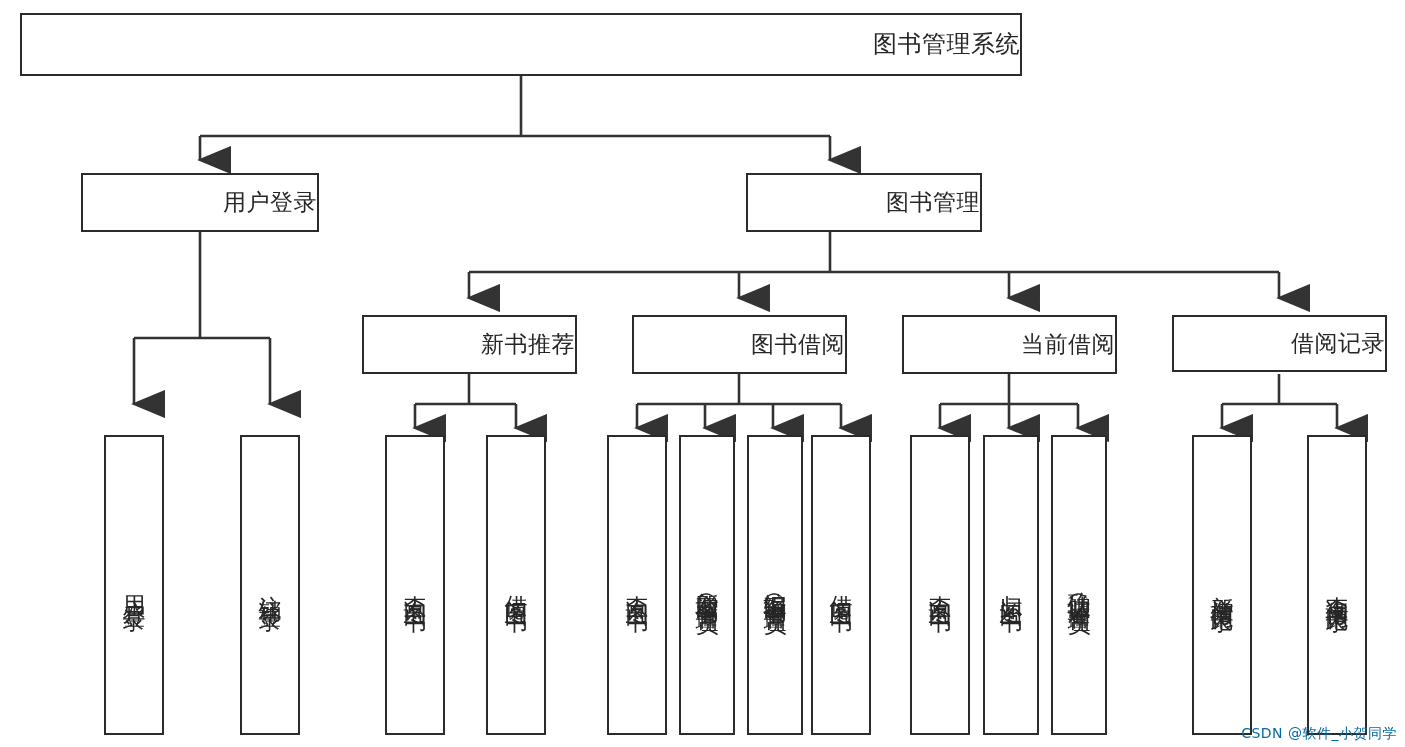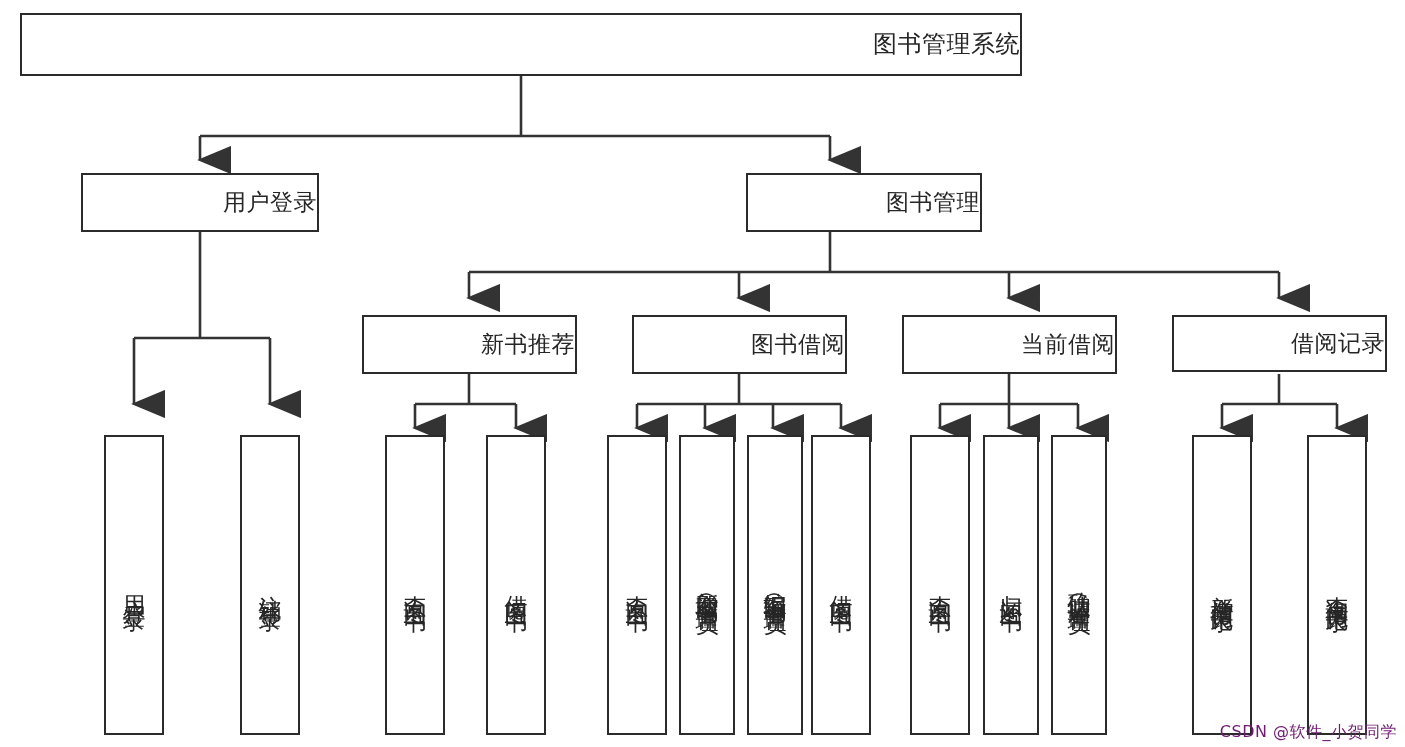--- a/index.html
+++ b/index.html
@@ -70,22 +70,22 @@
     max-height: 262px;
   }
   .node.vert.tall .node-label {
     max-height: 272px;
     letter-spacing: 3px;
   }
   #watermark {
     position: absolute;
     right: 8px;
     bottom: 4px;
-    font-size: 16px;
-    color: #701a75;
+    font-size: 14px;
+    color: #0369a1;
     letter-spacing: 0.5px;
     font-family: "DejaVu Sans", "Liberation Sans", sans-serif;
     white-space: nowrap;
   }
 </style>
 </head>
 <body>
 
 <div id="diagram-root">
 

